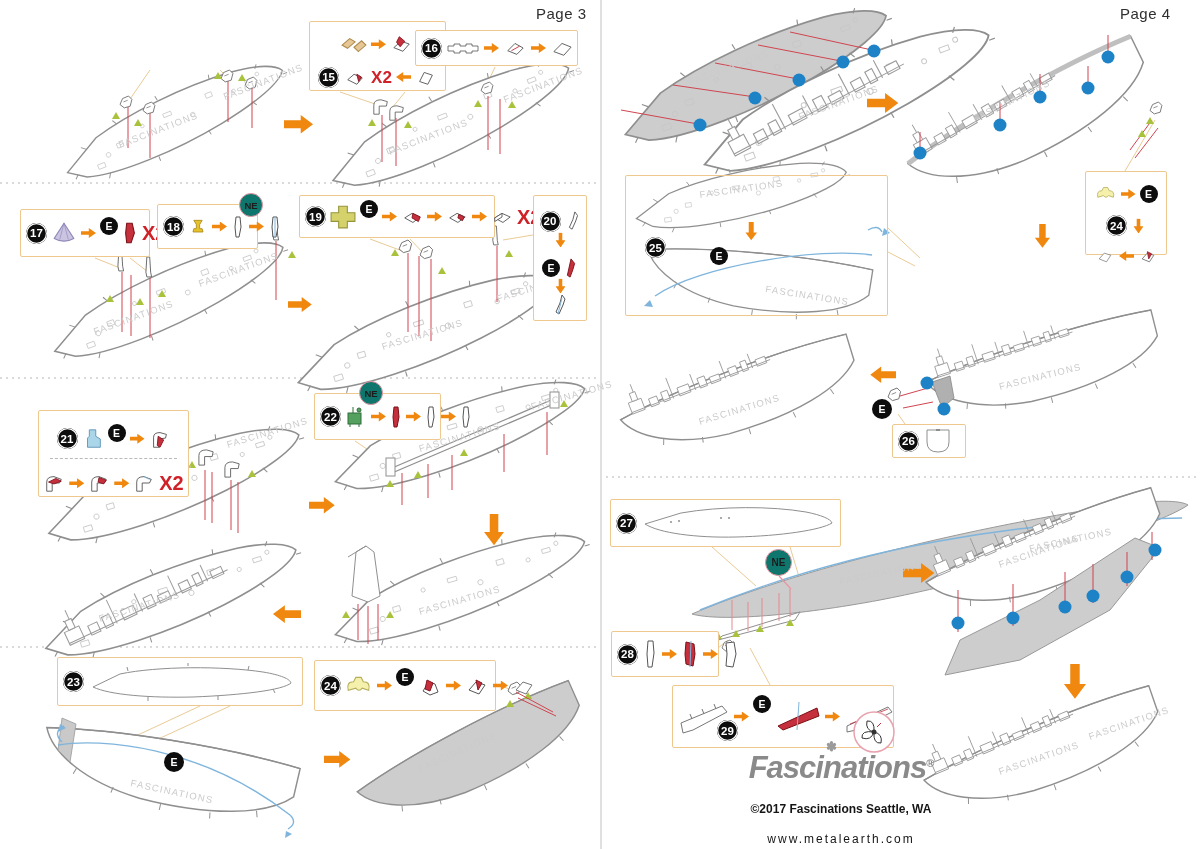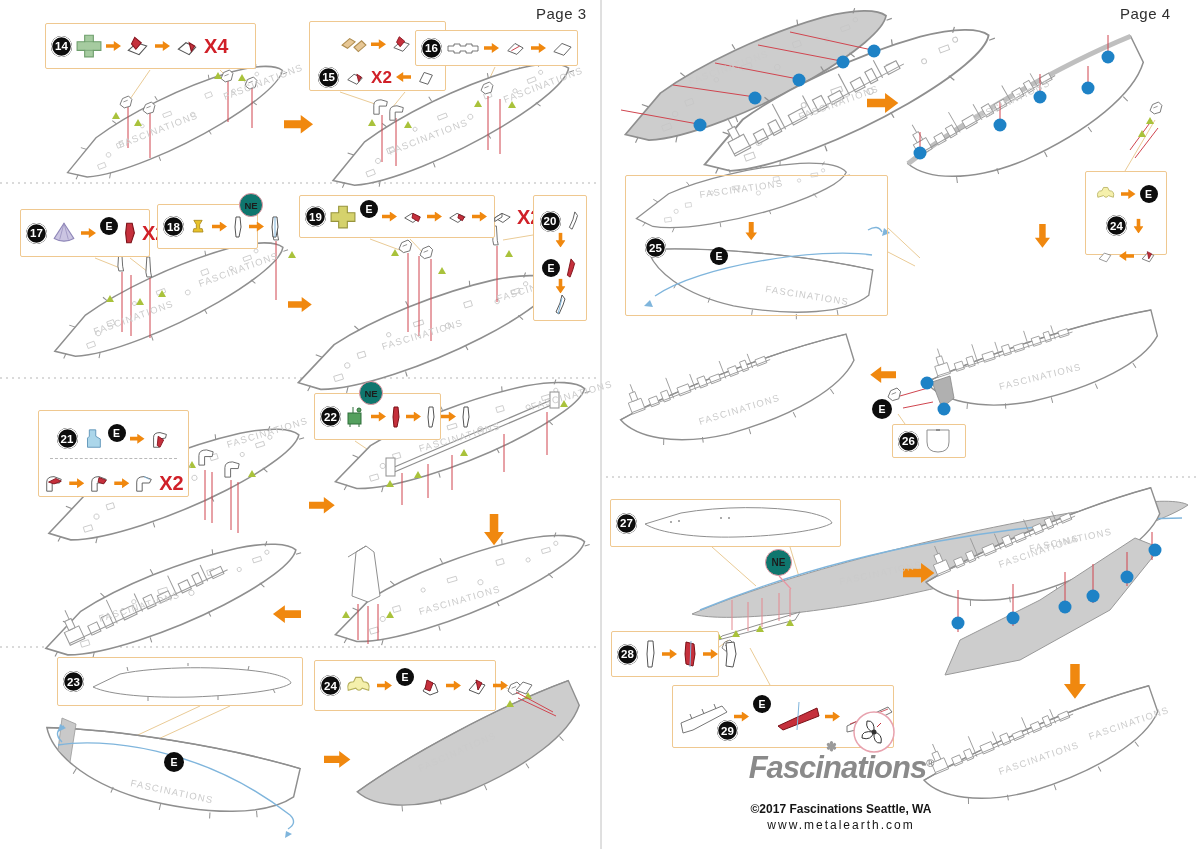--- a/index.html
+++ b/index.html
@@ -28,21 +28,21 @@
   .sar.d{transform:rotate(90deg);}
   .sar.l{transform:rotate(180deg);}
   .dashdiv{border-top:1px dashed #b9b9b9;width:92%;margin:1px 0;}
   .picon{flex:0 0 auto;display:block;}
   .wm{fill:#CBCBCB;font-size:9.5px;letter-spacing:1.3px;}
   .footer{position:absolute;left:706px;top:752px;width:270px;text-align:center;}
   .brand{color:#8A8A8A;font-size:31px;font-weight:700;font-style:italic;letter-spacing:-1px;line-height:1;}
   .brand sup{font-size:11px;font-style:normal;}
   .flower{position:absolute;left:120px;top:-12px;color:#9a9a9a;font-size:13px;font-style:normal;}
   .copyline{color:#151515;font-size:12px;font-weight:700;margin-top:19px;}
-  .urlline{color:#151515;font-size:12px;letter-spacing:2px;margin-top:2px;}
+  .urlline{color:#151515;font-size:12px;letter-spacing:2px;margin-top:16px;}
 </style>
 </head>
 <body>
 
 <div class="sheet">
 
 <svg id="art" width="1200" height="849" viewBox="0 0 1200 849">
   <defs>
     <g id="g-deck">
       <path d="M2,40 L44,16 C86,4 150,-2 204,2 C234,5 252,12 257,20 C251,31 220,42 176,50 C120,60 52,62 20,52 Z" fill="currentColor" stroke="#8f8f8f" stroke-width="1.5"></path>
@@ -456,38 +456,20 @@
     <text class="wm" transform="translate(1030,552) rotate(-12)">FASCINATIONS</text>
     <text class="wm" transform="translate(1000,568) rotate(-19)">FASCINATIONS</text>
     <text class="wm" transform="translate(1000,775) rotate(-19)">FASCINATIONS</text>
     <text class="wm" transform="translate(1090,740) rotate(-19)">FASCINATIONS</text>
   </g>
 </svg>
 
 <div class="pagelabel" style="left:536px;top:5px;">Page 3</div>
 <div class="pagelabel" style="left:1120px;top:5px;">Page 4</div>
 
-<div class="stepbox" style="left:45px;top:23px;width:211px;height:46px;">
-  <span class="nbadge">14</span>
-  <svg class="picon" width="26" height="24" viewBox="0 0 24 22">
-    <path d="M8 1h8v6h7v8h-7v6H8v-6H1V7h7z" fill="#A6CBA0" stroke="#6E9E6C"></path>
-    <path d="M8 7h8M8 15h8" stroke="#6E9E6C" stroke-width=".7" fill="none"></path>
-      </svg>
-  <span class="sar"></span>
-  <svg class="picon" width="26" height="24" viewBox="0 0 24 22">
-    <path d="M3 15l8-7 9 3-7 8z" fill="#fff" stroke="#555"></path>
-        <path d="M9 3l6 5-5 6-4-5z" fill="#C5303C" stroke="#871520"></path>
-      </svg>
-  <span class="sar"></span>
-  <svg class="picon" width="26" height="24" viewBox="0 0 24 22">
-    <path d="M4 14l7-6 9 4-6 7z" fill="#fff" stroke="#555"></path>
-        <path d="M14 8l5 3-3 5z" fill="#C5303C" stroke="#871520"></path>
-      </svg>
-  <span class="mult">X4</span>
-</div>
 
 <div class="stepbox col" style="left:309px;top:21px;width:137px;height:70px;">
   <div class="rowline">
     <svg class="picon" width="26" height="20" viewBox="0 0 24 18">
       <path d="M1 10l7-6 5 3-7 6z" fill="#E7C795" stroke="#AE8C4F"></path>
           <path d="M12 12l7-6 4 4-7 6z" fill="#E7C795" stroke="#AE8C4F"></path>
         </svg>
     <span class="sar"></span>
     <svg class="picon" width="24" height="20" viewBox="0 0 24 22">
       <path d="M3 15l8-7 9 3-7 8z" fill="#fff" stroke="#555"></path>

